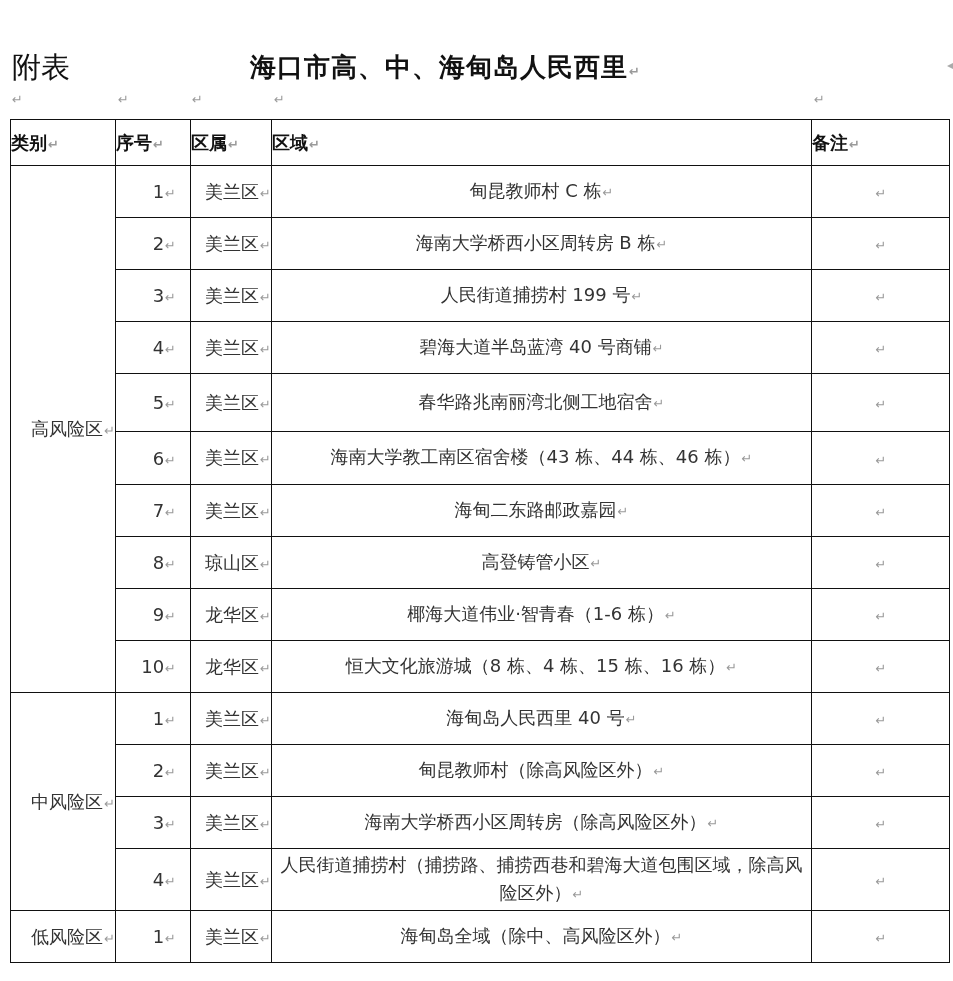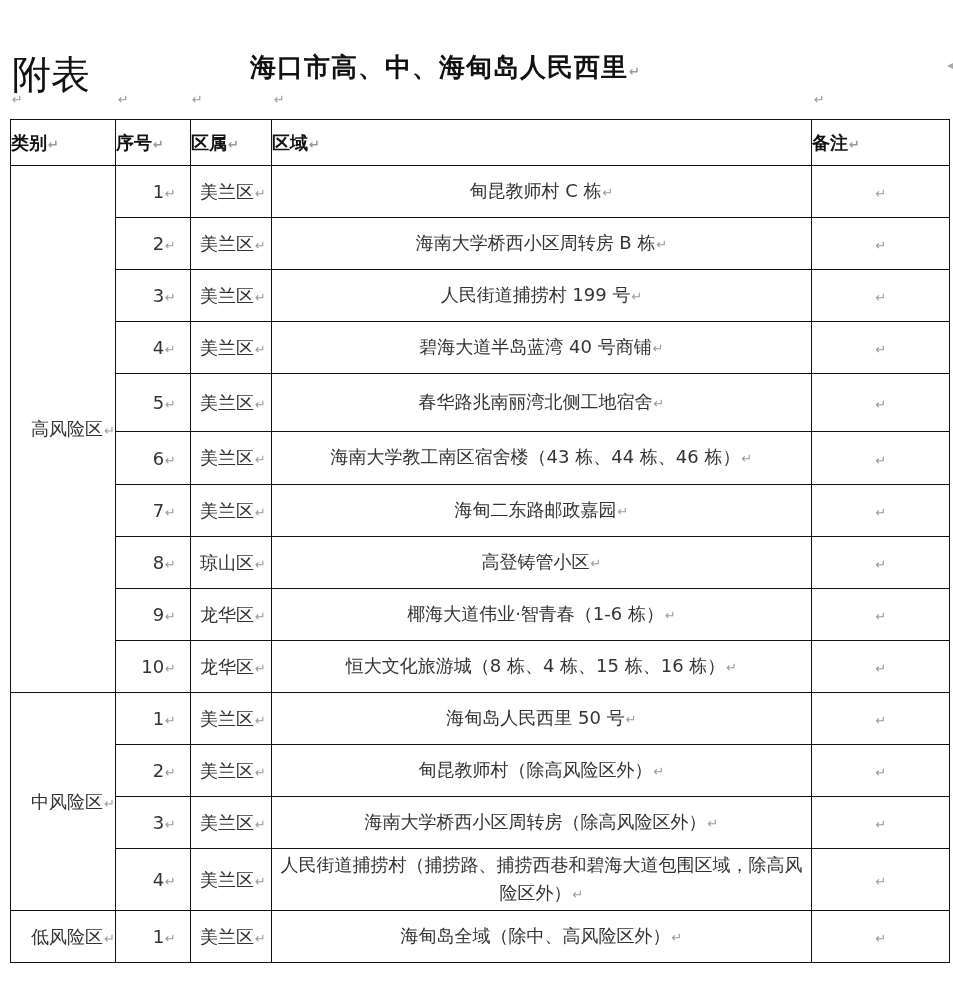--- a/index.html
+++ b/index.html
@@ -3,34 +3,34 @@
 <meta charset="utf-8">
 <style>
   html, body { margin: 0; padding: 0; background: #ffffff; }
   body {
     width: 953px; height: 981px; position: relative; overflow: hidden;
     font-family: "DejaVu Sans", "Liberation Sans", sans-serif;
     color: #222;
   }
   .mark { color: #9a9a9a; font-size: 13px; margin-left: 1px; }
   .heading-row { position: absolute; top: 46px; left: 12px; right: 0; height: 44px; }
-  .fubiao { position: absolute; left: 0; top: 2px; font-size: 39px; color: #111; }
+  .fubiao { position: absolute; left: 0; top: 2px; font-size: 29px; color: #111; }
   .doc-title { position: absolute; left: 238px; top: 4px; font-size: 26px; font-weight: bold; color: #111; letter-spacing: 1px; }
   .edge-mark { position: absolute; right: 0; top: 12px; color: #aaa; font-size: 12px; }
   .marks-row { position: absolute; top: 92px; left: 0; width: 953px; height: 20px; }
   .marks-row span { position: absolute; top: 0; color: #9a9a9a; font-size: 13px; }
   table {
     position: absolute; top: 119px; left: 10px; width: 939px;
     border-collapse: collapse; table-layout: fixed;
   }
   td, th { border: 1.5px solid #111; padding: 0; font-size: 18px; color: #333; }
   th { height: 45px; font-weight: bold; color: #111; text-align: left; }
   td.cat { text-align: right; vertical-align: middle; color: #333; font-family: Liberation Serif, serif; }
   td.num { text-align: right; padding-right: 14px; }
-  td.dist { text-align: left; padding-left: 9px; }
+  td.dist { text-align: right; padding-left: 9px; }
   td.area { text-align: center; line-height: 28px; }
   td.note { text-align: center; }
 </style>
 </head>
 <body>
 
 <div class="heading-row">
   <span class="fubiao">附表</span>
   <span class="doc-title"><span>海口市高、中、海甸岛人民西里</span><span class="mark">↵</span></span>
   <span class="edge-mark">◂</span>
@@ -120,21 +120,21 @@
       <tr style="height: 52px; margin-left: 37px;">
         <td class="num"><span>10</span><span class="mark">↵</span></td>
         <td class="dist"><span>龙华区</span><span class="mark">↵</span></td>
         <td class="area"><span>恒大文化旅游城（8 栋、4 栋、15 栋、16 栋）</span><span class="mark">↵</span></td>
         <td class="note"><span></span><span class="mark">↵</span></td>
       </tr>
       <tr style="height: 52px;">
         <td class="cat" rowspan="4"><span>中风险区</span><span class="mark">↵</span></td>
         <td class="num"><span>1</span><span class="mark">↵</span></td>
         <td class="dist"><span>美兰区</span><span class="mark">↵</span></td>
-        <td class="area"><span>海甸岛人民西里 50 号</span><span class="mark">↵</span></td>
+        <td class="area"><span>海甸岛人民西里 40 号</span><span class="mark">↵</span></td>
         <td class="note"><span></span><span class="mark">↵</span></td>
       </tr>
       <tr style="height: 52px;">
         <td class="num"><span>2</span><span class="mark">↵</span></td>
         <td class="dist"><span>美兰区</span><span class="mark">↵</span></td>
         <td class="area"><span>甸昆教师村（除高风险区外）</span><span class="mark">↵</span></td>
         <td class="note"><span></span><span class="mark">↵</span></td>
       </tr>
       <tr style="height: 52px;">
         <td class="num"><span>3</span><span class="mark">↵</span></td>

